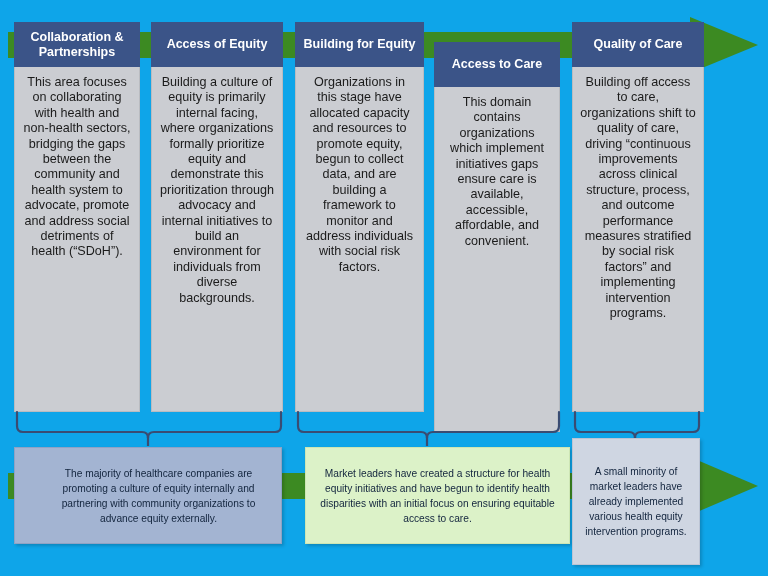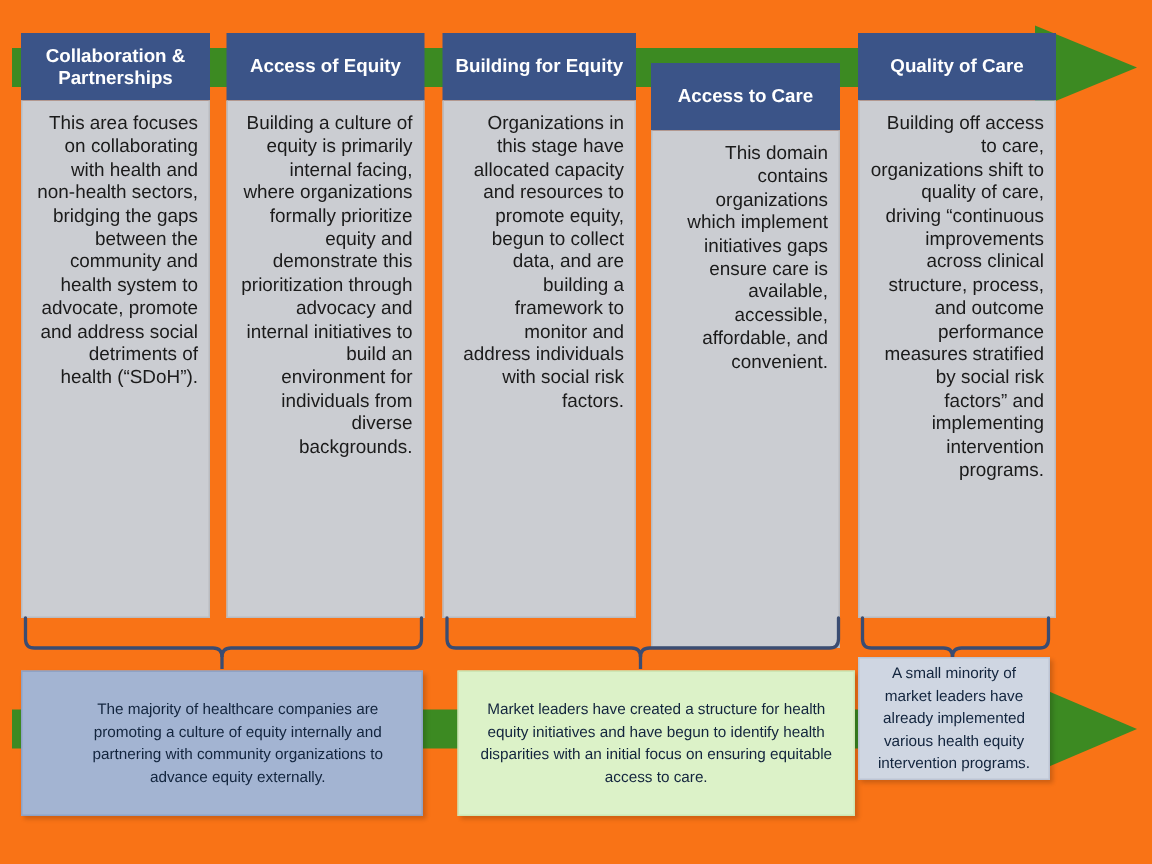--- a/index.html
+++ b/index.html
@@ -10,21 +10,21 @@
   body {
     width: 768px;
     height: 576px;
     font-family: "Liberation Sans", sans-serif;
     overflow: hidden;
   }
   #canvas {
     position: relative;
     width: 768px;
     height: 576px;
-    background: #f97316;
+    background: #0ea5e9;
   }
 
   
   .arrow-band {
     position: absolute;
     left: 0;
     top: 22px;
     width: 768px;
     height: 45px;
   }
@@ -93,21 +93,21 @@
     padding: 0 4px;
   }
   .stage-body {
     box-sizing: border-box;
     background: #CBCDD2;
     border: 1px solid #b9bbc0;
     border-top: none;
     color: #1b1b1b;
     font-size: 12.6px;
     line-height: 15.4px;
-    text-align: right;
+    text-align: center;
     padding: 8px 7px 21px 7px;
   }
 
   
   .brace {
     position: absolute;
     pointer-events: none;
   }
 
   
@@ -180,15 +180,15 @@
 
   <div class="arrow-band-bottom">
     <div class="arrow-shaft-bottom"></div>
     <div class="arrow-head-bottom"></div>
   </div>
 
   <div class="summary sum-blue" style="left:14px; top:447px; width:268px; height:97px;">The majority of healthcare companies are promoting a culture of equity internally and partnering with community organizations to advance equity externally.</div>
 
   <div class="summary sum-green" style="left:305px; top:447px; width:265px; height:97px;">Market leaders have created a structure for health equity initiatives and have begun to identify health disparities with an initial focus on ensuring equitable access to care.</div>
 
-  <div class="summary sum-gray" style="left:572px; top:438px; width:128px; height:82px;">A small minority of market leaders have already implemented various health equity intervention programs.</div>
+  <div class="summary sum-gray" style="left:572px; top:438px; width:128px; height:127px;">A small minority of market leaders have already implemented various health equity intervention programs.</div>
 
 </div>
 
 </body></html>

